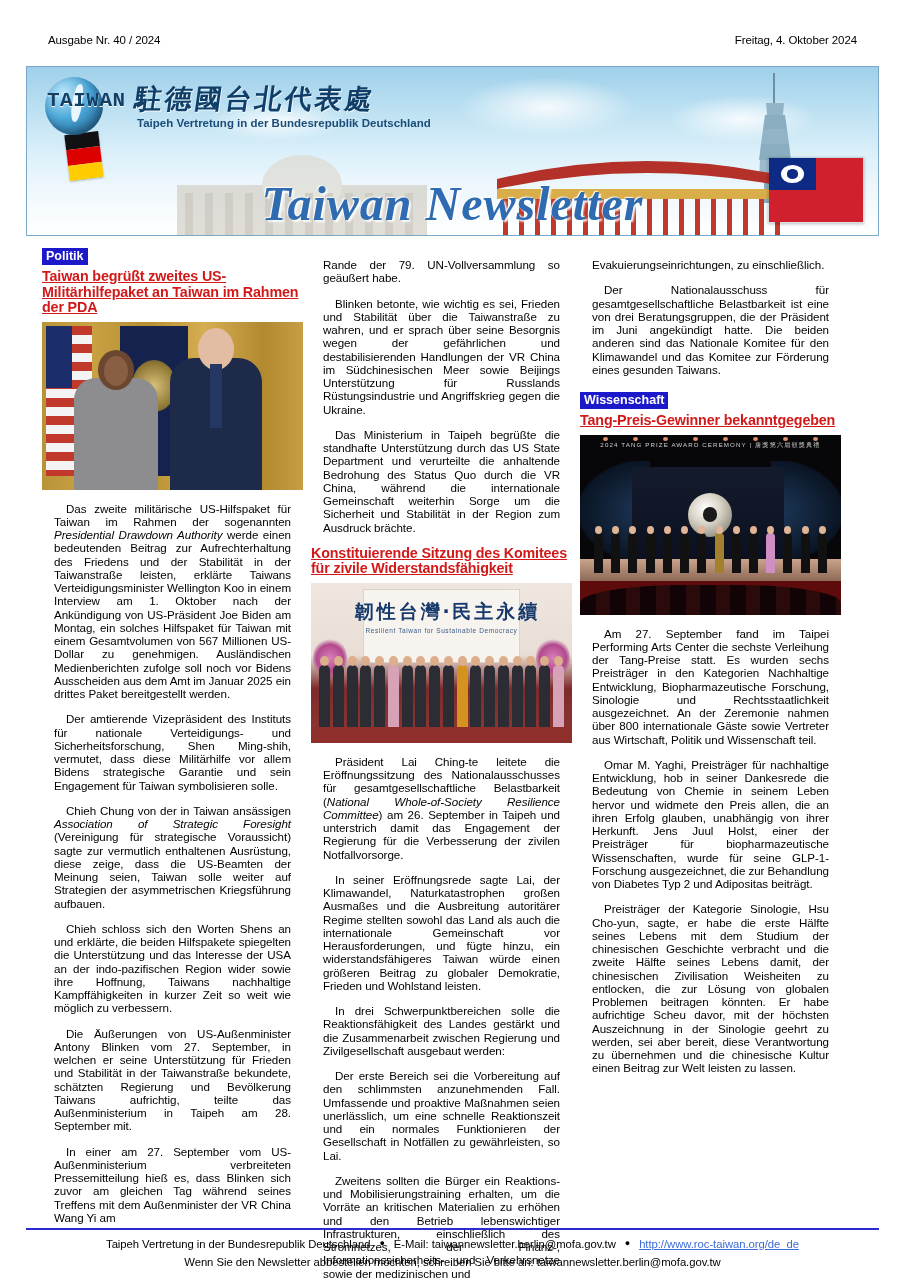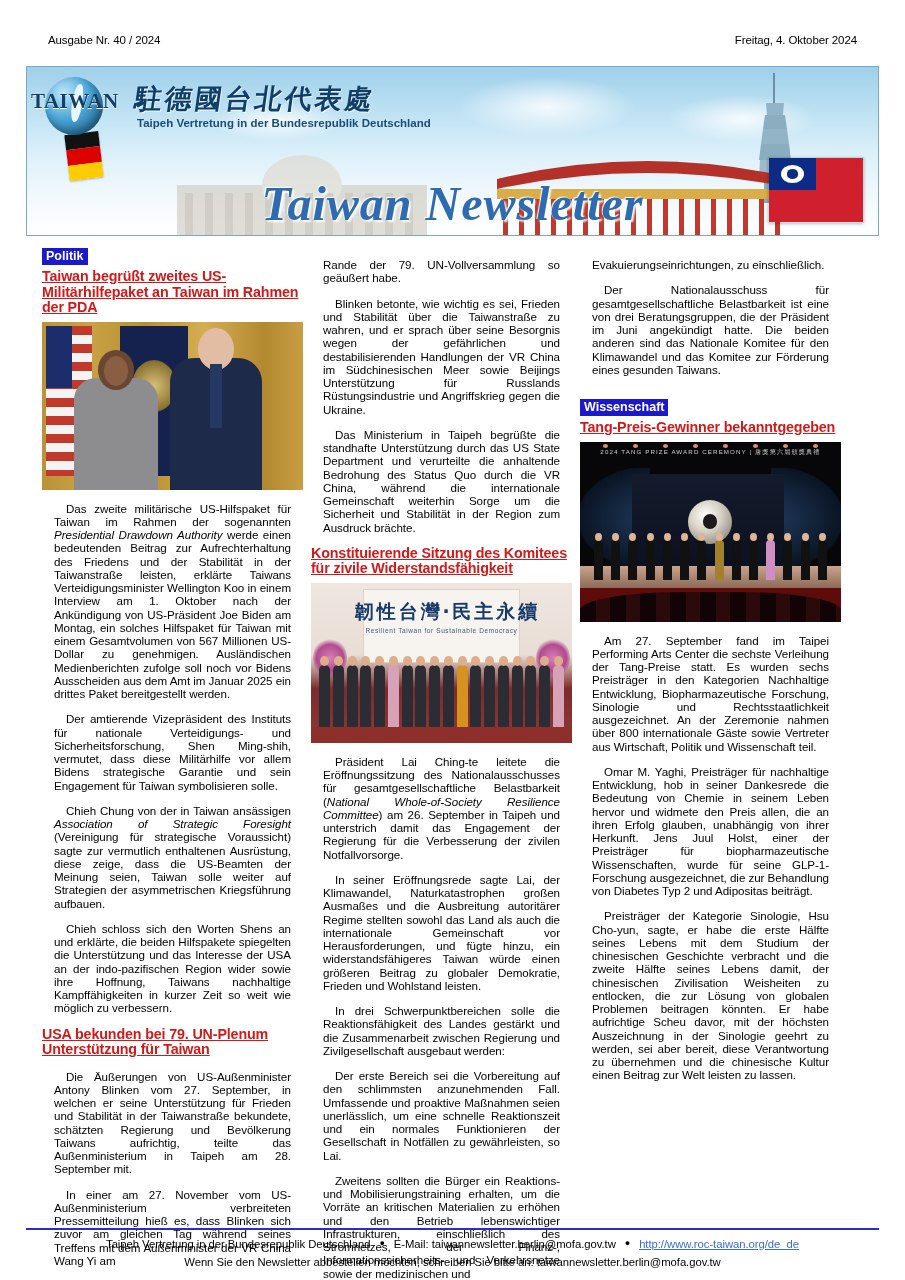--- a/index.html
+++ b/index.html
@@ -85,22 +85,22 @@
     width: 58px; height: 58px; border-radius: 50%;
     background: radial-gradient(circle at 32% 28%, #bfe8fb 0%, #4aa6d8 45%, #15527e 100%);
     position: relative;
     box-shadow: inset -3px -4px 8px rgba(0,0,0,.3);
   }
   .globe::before{
     content:""; position:absolute; left:47%; top:12%;
     width:10px; height:38px; background:#eaf6fd; border-radius:60% 40% 50% 50%;
     transform: rotate(8deg);
   }
-  .logo-text { position:absolute; left: 4px; top: 22px; font-weight:700; font-size: 21px; color:#123f66;
-               letter-spacing:.5px; text-shadow: 0 1px 0 #fff; font-family:Liberation Serif, serif;}
+  .logo-text { position:absolute; left: 20px; top: 22px; font-weight:700; font-size: 21px; color:#123f66;
+               letter-spacing:.5px; text-shadow: 0 1px 0 #fff; font-family:Liberation Mono, monospace;}
   .cjk-title {
     position:absolute; left: 108px; top: 14px;
     font-size: 27px; font-weight: 700; color:#0f3e68; letter-spacing: 3px;
     font-family: "DejaVu Sans", sans-serif;
     text-shadow: 1px 1px 0 rgba(255,255,255,.8);
     transform: skewX(-8deg);
   }
   .de-sub {
     position:absolute; left: 110px; top: 50px;
     font-size: 11.5px; color: #1b4d78; font-weight:600;
@@ -333,23 +333,22 @@
       <div class="p1-seal"></div>
       <div class="p1-harris"></div>
       <div class="p1-biden"></div>
     </div>
 
     <p class="body"><span>Das zweite militärische US-Hilfspaket für Taiwan im Rahmen der sogenannten </span><i>Presidential Drawdown Authority</i><span> werde einen bedeutenden Beitrag zur Aufrechterhaltung des Friedens und der Stabilität in der Taiwanstraße leisten, erklärte Taiwans Verteidigungsminister Wellington Koo in einem Interview am 1. Oktober nach der Ankündigung von US-Präsident Joe Biden am Montag, ein solches Hilfspaket für Taiwan mit einem Gesamtvolumen von 567 Millionen US-Dollar zu genehmigen. Ausländischen Medienberichten zufolge soll noch vor Bidens Ausscheiden aus dem Amt im Januar 2025 ein drittes Paket bereitgestellt werden.</span></p>
     <p class="body">Der amtierende Vizepräsident des Instituts für nationale Verteidigungs- und Sicherheitsforschung, Shen Ming-shih, vermutet, dass diese Militärhilfe vor allem Bidens strategische Garantie und sein Engagement für Taiwan symbolisieren solle.</p>
     <p class="body"><span>Chieh Chung von der in Taiwan ansässigen </span><i>Association of Strategic Foresight</i><span> (Vereinigung für strategische Voraussicht) sagte zur vermutlich enthaltenen Ausrüstung, diese zeige, dass die US-Beamten der Meinung seien, Taiwan solle weiter auf Strategien der asymmetrischen Kriegsführung aufbauen.</span></p>
     <p class="body">Chieh schloss sich den Worten Shens an und erklärte, die beiden Hilfspakete spiegelten die Unterstützung und das Interesse der USA an der indo-pazifischen Region wider sowie ihre Hoffnung, Taiwans nachhaltige Kampffähigkeiten in kurzer Zeit so weit wie möglich zu verbessern.</p>
 
-    <h2 class="head" style="margin-top:11px">USA bekunden bei 79. UN-Plenum Unterstützung für Taiwan</h2>
     <p class="body">Die Äußerungen von US-Außenminister Antony Blinken vom 27. September, in welchen er seine Unterstützung für Frieden und Stabilität in der Taiwanstraße bekundete, schätzten Regierung und Bevölkerung Taiwans aufrichtig, teilte das Außenministerium in Taipeh am 28. September mit.</p>
-    <p class="body">In einer am 27. November vom US-Außenministerium verbreiteten Pressemitteilung hieß es, dass Blinken sich zuvor am gleichen Tag während seines Treffens mit dem Außenminister der VR China Wang Yi am</p>
+    <p class="body">In einer am 27. September vom US-Außenministerium verbreiteten Pressemitteilung hieß es, dass Blinken sich zuvor am gleichen Tag während seines Treffens mit dem Außenminister der VR China Wang Yi am</p>
   </div>
 
   <div class="col">
     <p class="body noind">Rande der 79. UN-Vollversammlung so geäußert habe.</p>
     <p class="body">Blinken betonte, wie wichtig es sei, Frieden und Stabilität über die Taiwanstraße zu wahren, und er sprach über seine Besorgnis wegen der gefährlichen und destabilisierenden Handlungen der VR China im Südchinesischen Meer sowie Beijings Unterstützung für Russlands Rüstungsindustrie und Angriffskrieg gegen die Ukraine.</p>
     <p class="body">Das Ministerium in Taipeh begrüßte die standhafte Unterstützung durch das US State Department und verurteilte die anhaltende Bedrohung des Status Quo durch die VR China, während die internationale Gemeinschaft weiterhin Sorge um die Sicherheit und Stabilität in der Region zum Ausdruck brächte.</p>
 
     <h2 class="head" style="margin-top:11px">Konstituierende Sitzung des Komitees für zivile Widerstandsfähigkeit</h2>
 
     <div class="photo photo2">
@@ -385,21 +384,21 @@
     <p class="body">In seiner Eröffnungsrede sagte Lai, der Klimawandel, Naturkatastrophen großen Ausmaßes und die Ausbreitung autoritärer Regime stellten sowohl das Land als auch die internationale Gemeinschaft vor Herausforderungen, und fügte hinzu, ein widerstandsfähigeres Taiwan würde einen größeren Beitrag zu globaler Demokratie, Frieden und Wohlstand leisten.</p>
     <p class="body">In drei Schwerpunktbereichen solle die Reaktionsfähigkeit des Landes gestärkt und die Zusammenarbeit zwischen Regierung und Zivilgesellschaft ausgebaut werden:</p>
     <p class="body">Der erste Bereich sei die Vorbereitung auf den schlimmsten anzunehmenden Fall. Umfassende und proaktive Maßnahmen seien unerlässlich, um eine schnelle Reaktionszeit und ein normales Funktionieren der Gesellschaft in Notfällen zu gewährleisten, so Lai.</p>
     <p class="body">Zweitens sollten die Bürger ein Reaktions- und Mobilisierungstraining erhalten, um die Vorräte an kritischen Materialien zu erhöhen und den Betrieb lebenswichtiger Infrastrukturen, einschließlich des Stromnetzes, der Finanz-, Informationssicherheits- und Verkehrsnetze sowie der medizinischen und</p>
   </div>
 
   <div class="col">
     <p class="body noind">Evakuierungseinrichtungen, zu einschließlich.</p>
     <p class="body">Der Nationalausschuss für gesamtgesellschaftliche Belastbarkeit ist eine von drei Beratungsgruppen, die der Präsident im Juni angekündigt hatte. Die beiden anderen sind das Nationale Komitee für den Klimawandel und das Komitee zur Förderung eines gesunden Taiwans.</p>
 
-    <div class="kicker" style="margin-top:11px">Wissenschaft</div>
+    <div class="kicker" style="margin-top:4px">Wissenschaft</div>
     <h2 class="head">Tang-Preis-Gewinner bekanntgegeben</h2>
 
     <div class="photo photo3">
       <div class="p3-dots">
         <i></i>
           <i></i>
           <i></i>
           <i></i>
           <i></i>
           <i></i>

